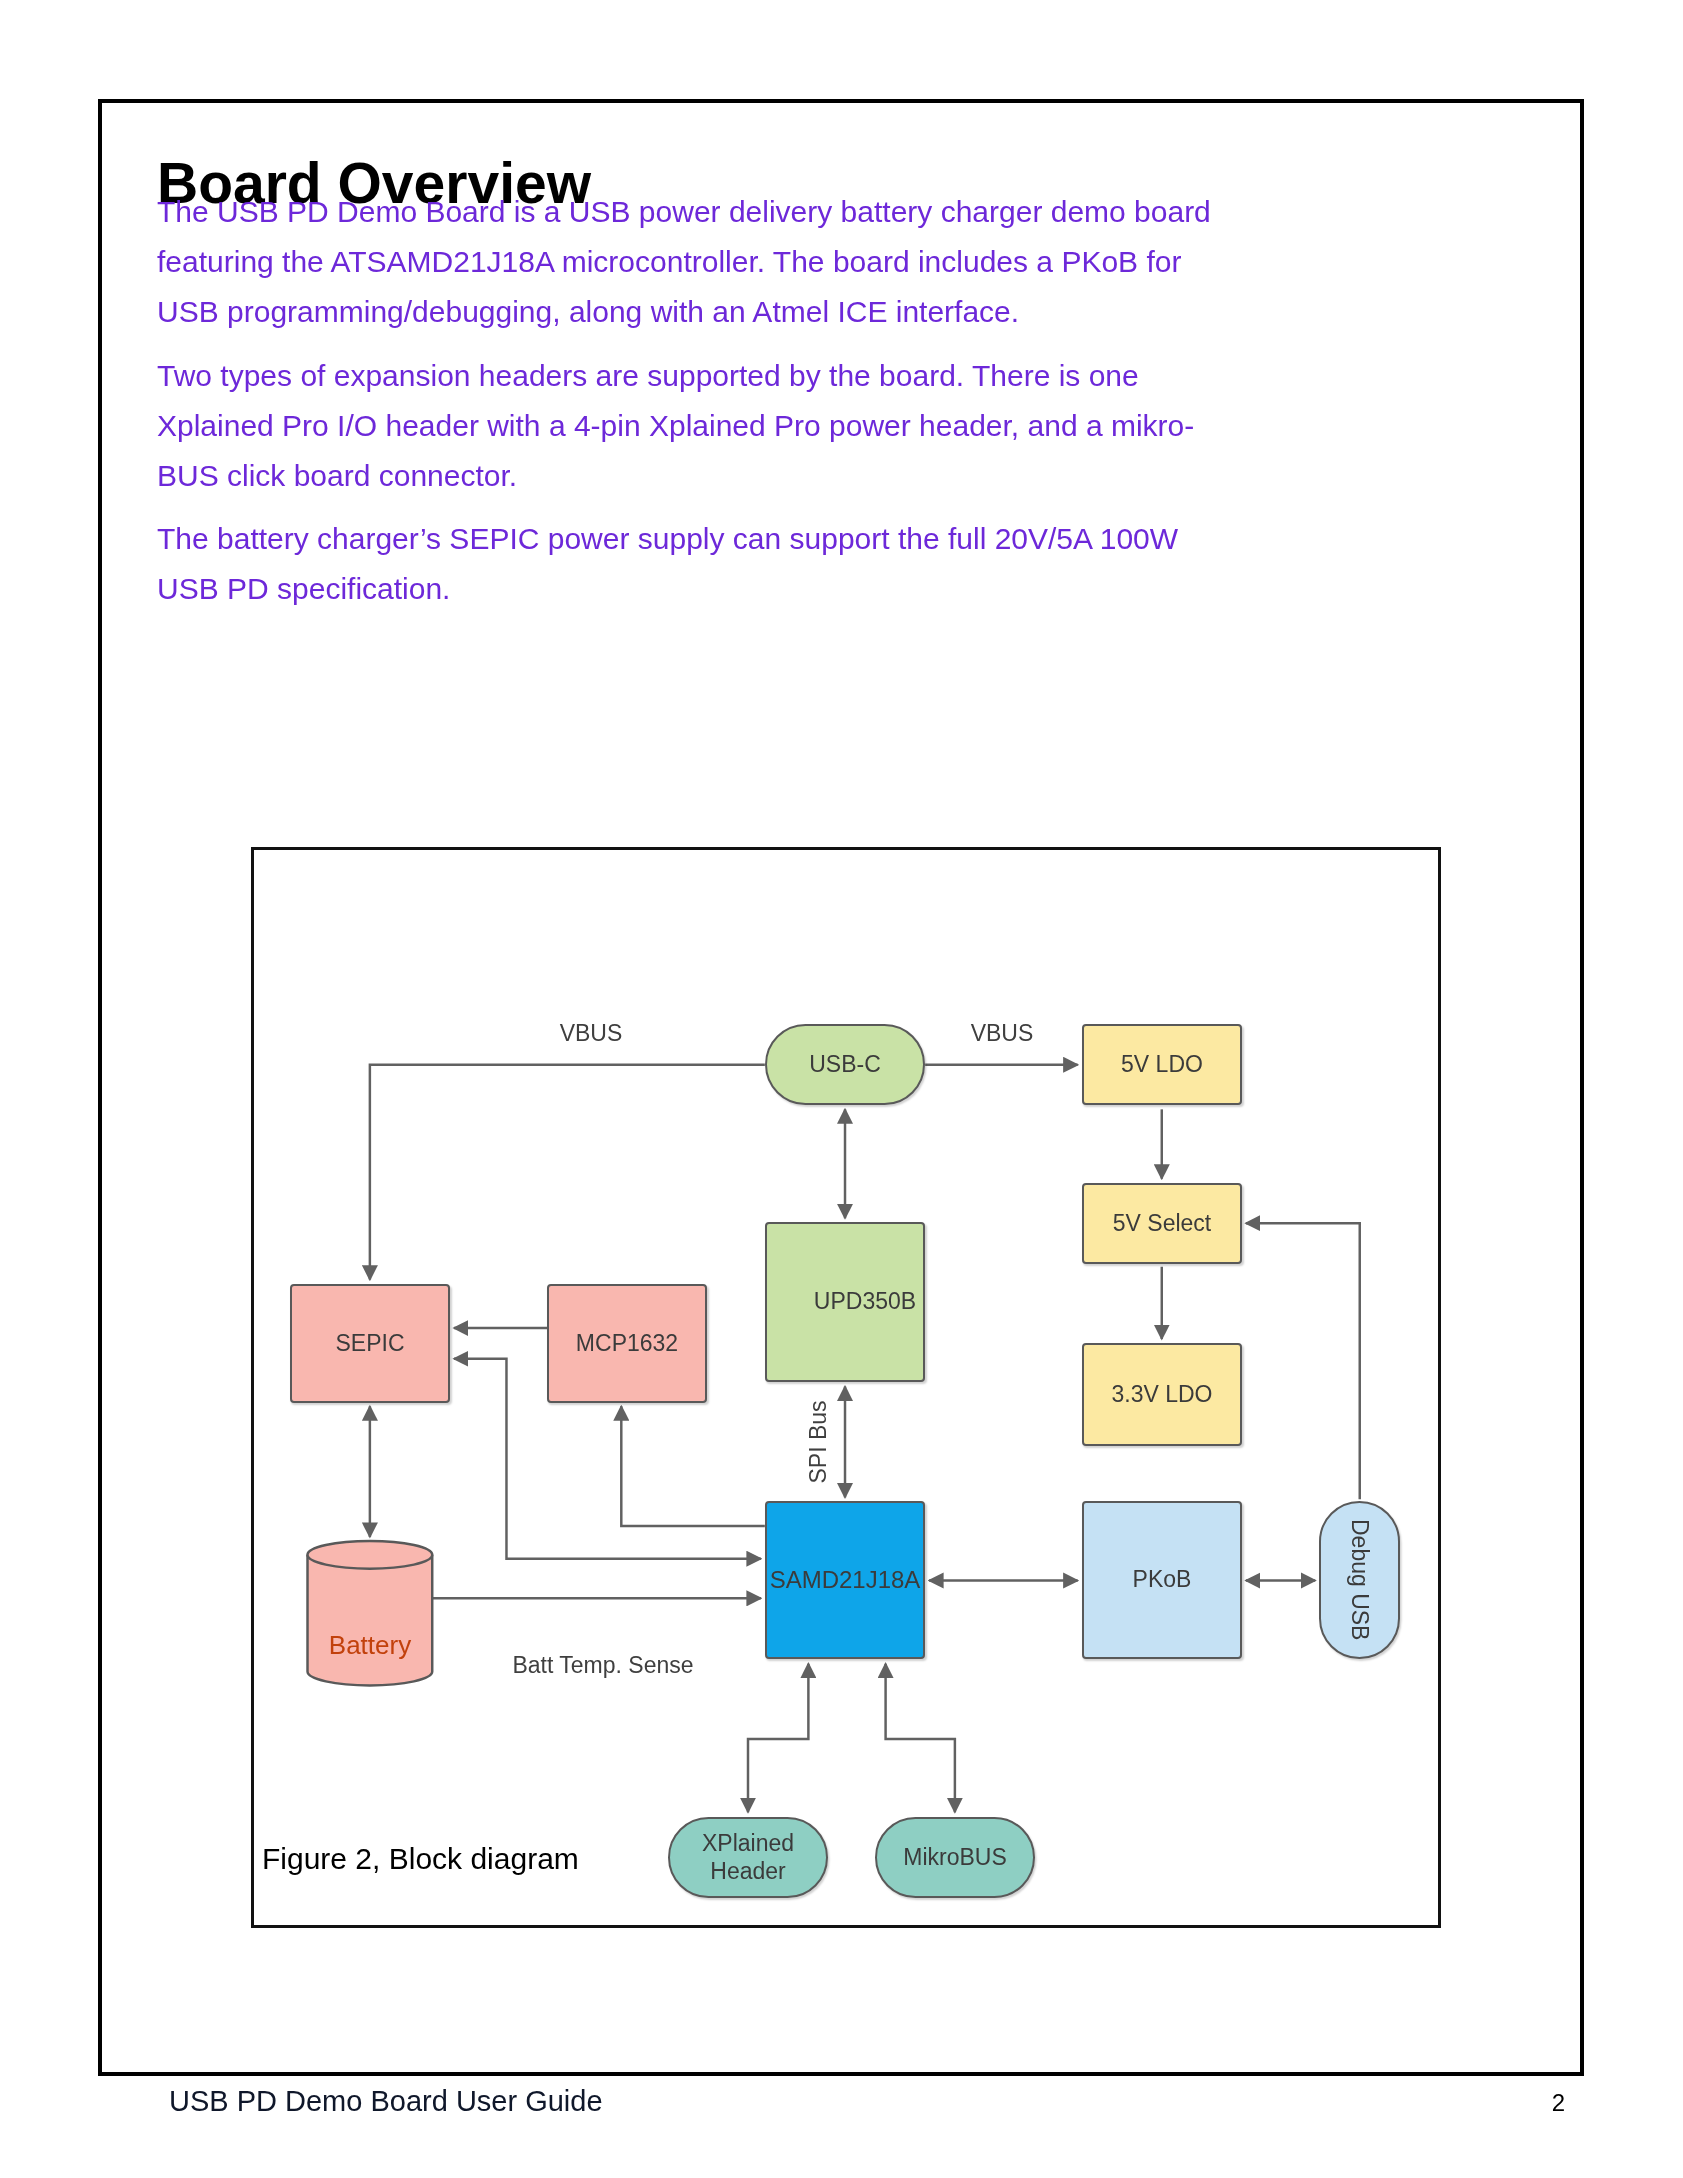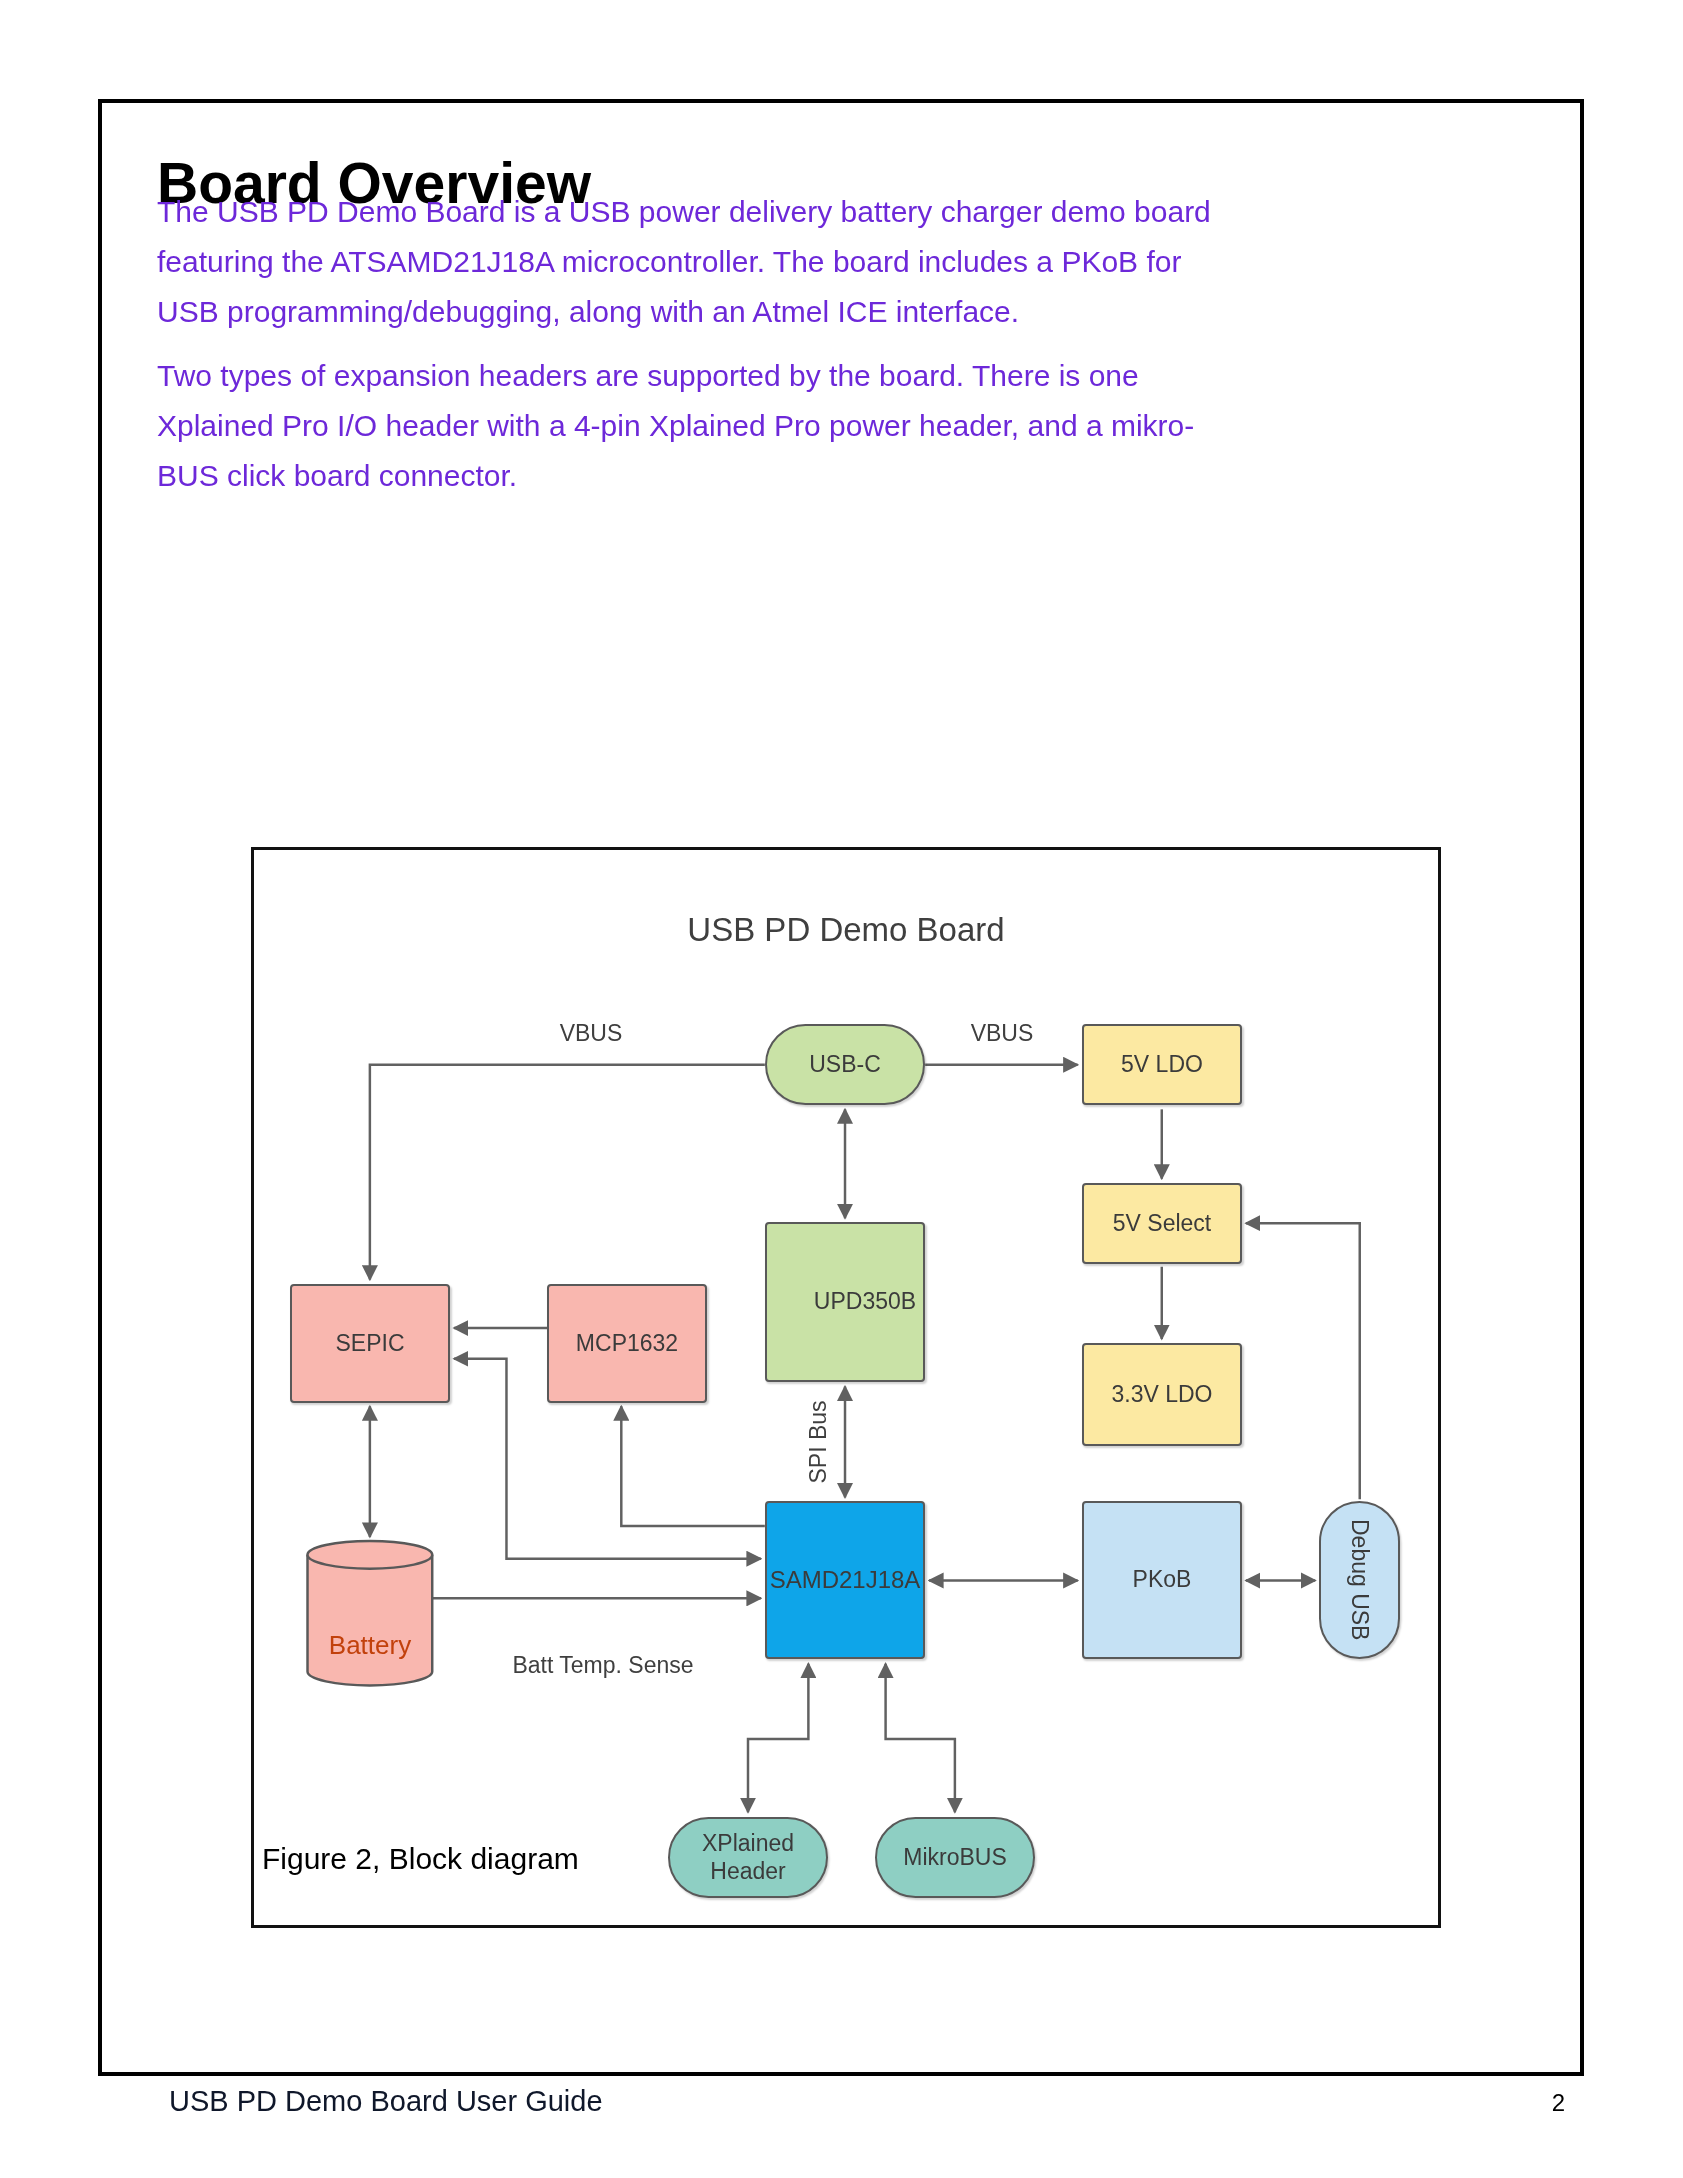--- a/index.html
+++ b/index.html
@@ -62,20 +62,22 @@
 <div class="page">
   <div class="border-box">
 
     <h1 class="doc-heading">Board Overview</h1>
     <p class="doc-par p1">The USB PD Demo Board is a USB power delivery battery charger demo board
 featuring the ATSAMD21J18A microcontroller. The board includes a PKoB for
 USB programming/debugging, along with an Atmel ICE interface.</p>
     <p class="doc-par p2">Two types of expansion headers are supported by the board. There is one
 Xplained Pro I/O header with a 4-pin Xplained Pro power header, and a mikro-
 BUS click board connector.</p>
+    <p class="doc-par p3">The battery charger’s SEPIC power supply can support the full 20V/5A 100W
+USB PD specification.</p>
 
     <div class="figure-box">
 
       <svg class="wires" viewBox="0 0 1196 1086" aria-hidden="true">
         <defs>
           <marker id="arr" viewBox="0 0 10 10" refX="9" refY="5" markerWidth="6.5" markerHeight="6.5" orient="auto-start-reverse">
             <path d="M0,0 L10,5 L0,10 z" fill="#616161"></path>
           </marker>
         </defs>
 
@@ -108,21 +110,20 @@
         <path class="wire" d="M1002,738 L1072,738" marker-start="url(#arr)" marker-end="url(#arr)"></path>
 
         <path class="wire" d="M560,822 L560,898 L499,898 L499,972" marker-start="url(#arr)" marker-end="url(#arr)"></path>
 
         <path class="wire" d="M638,822 L638,898 L708,898 L708,972" marker-start="url(#arr)" marker-end="url(#arr)"></path>
 
         <path class="batt-shape" d="M54,712 L54,830 A63,14 0 0 0 180,830 L180,712"></path>
         <ellipse class="batt-shape" cx="117" cy="712" rx="63" ry="14"></ellipse>
       </svg>
 
-      <div class="fig-title">USB PD Demo Board</div>
 
       <div class="node green stadium n-usbc">
         <span>USB-C</span>
       </div>
       <div class="node green n-upd">
         <span>UPD350B</span>
       </div>
       <div class="node yellow n-5vldo">
         <span>5V LDO</span>
       </div>

